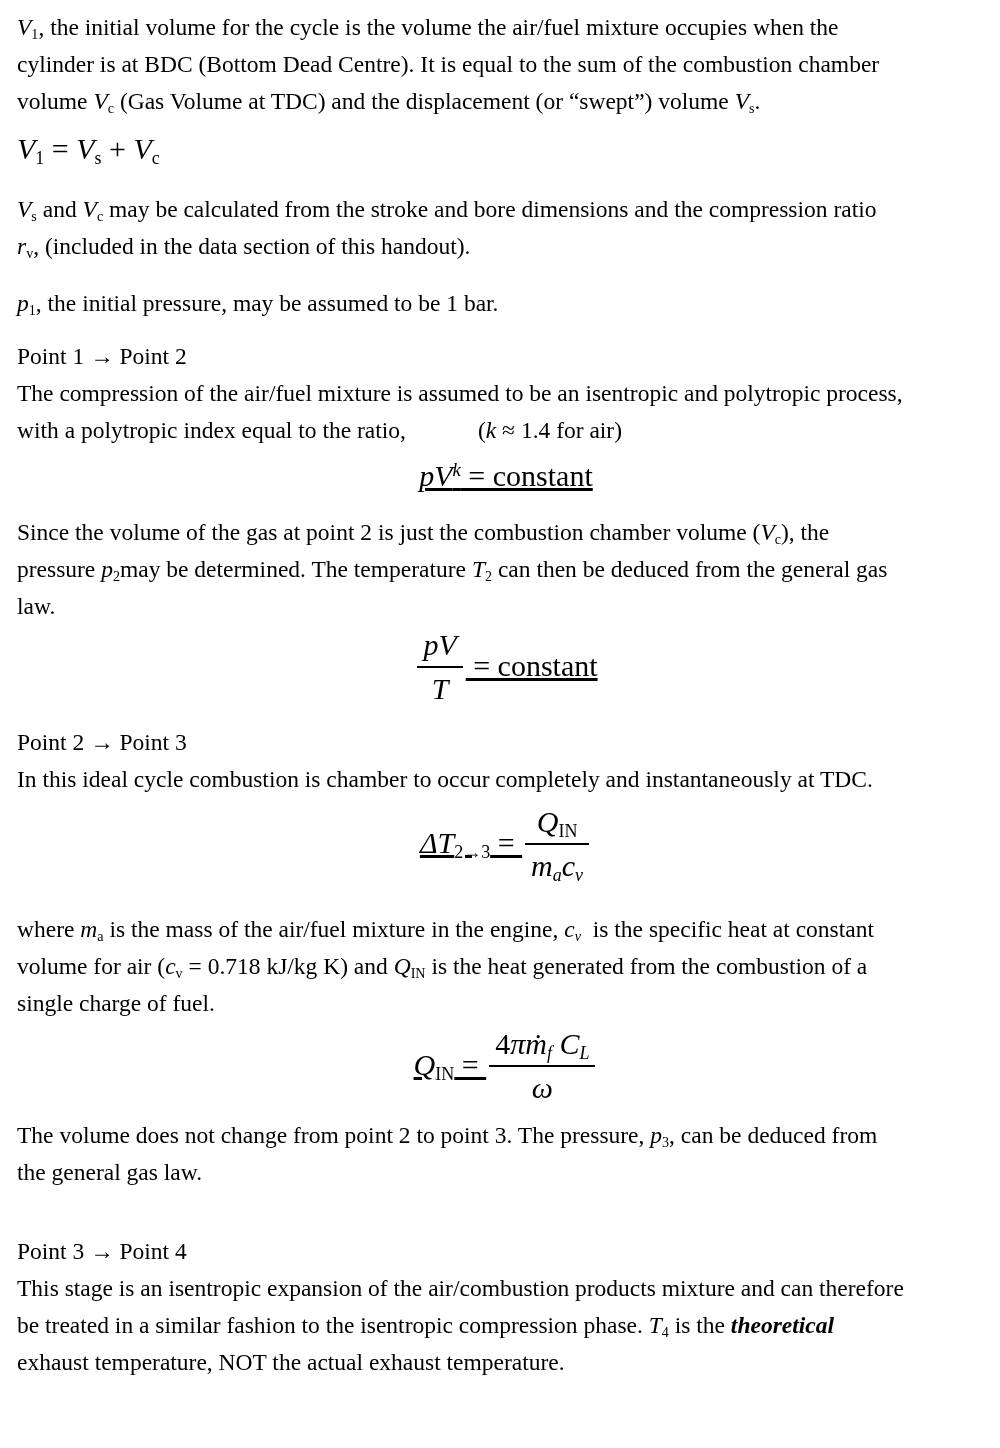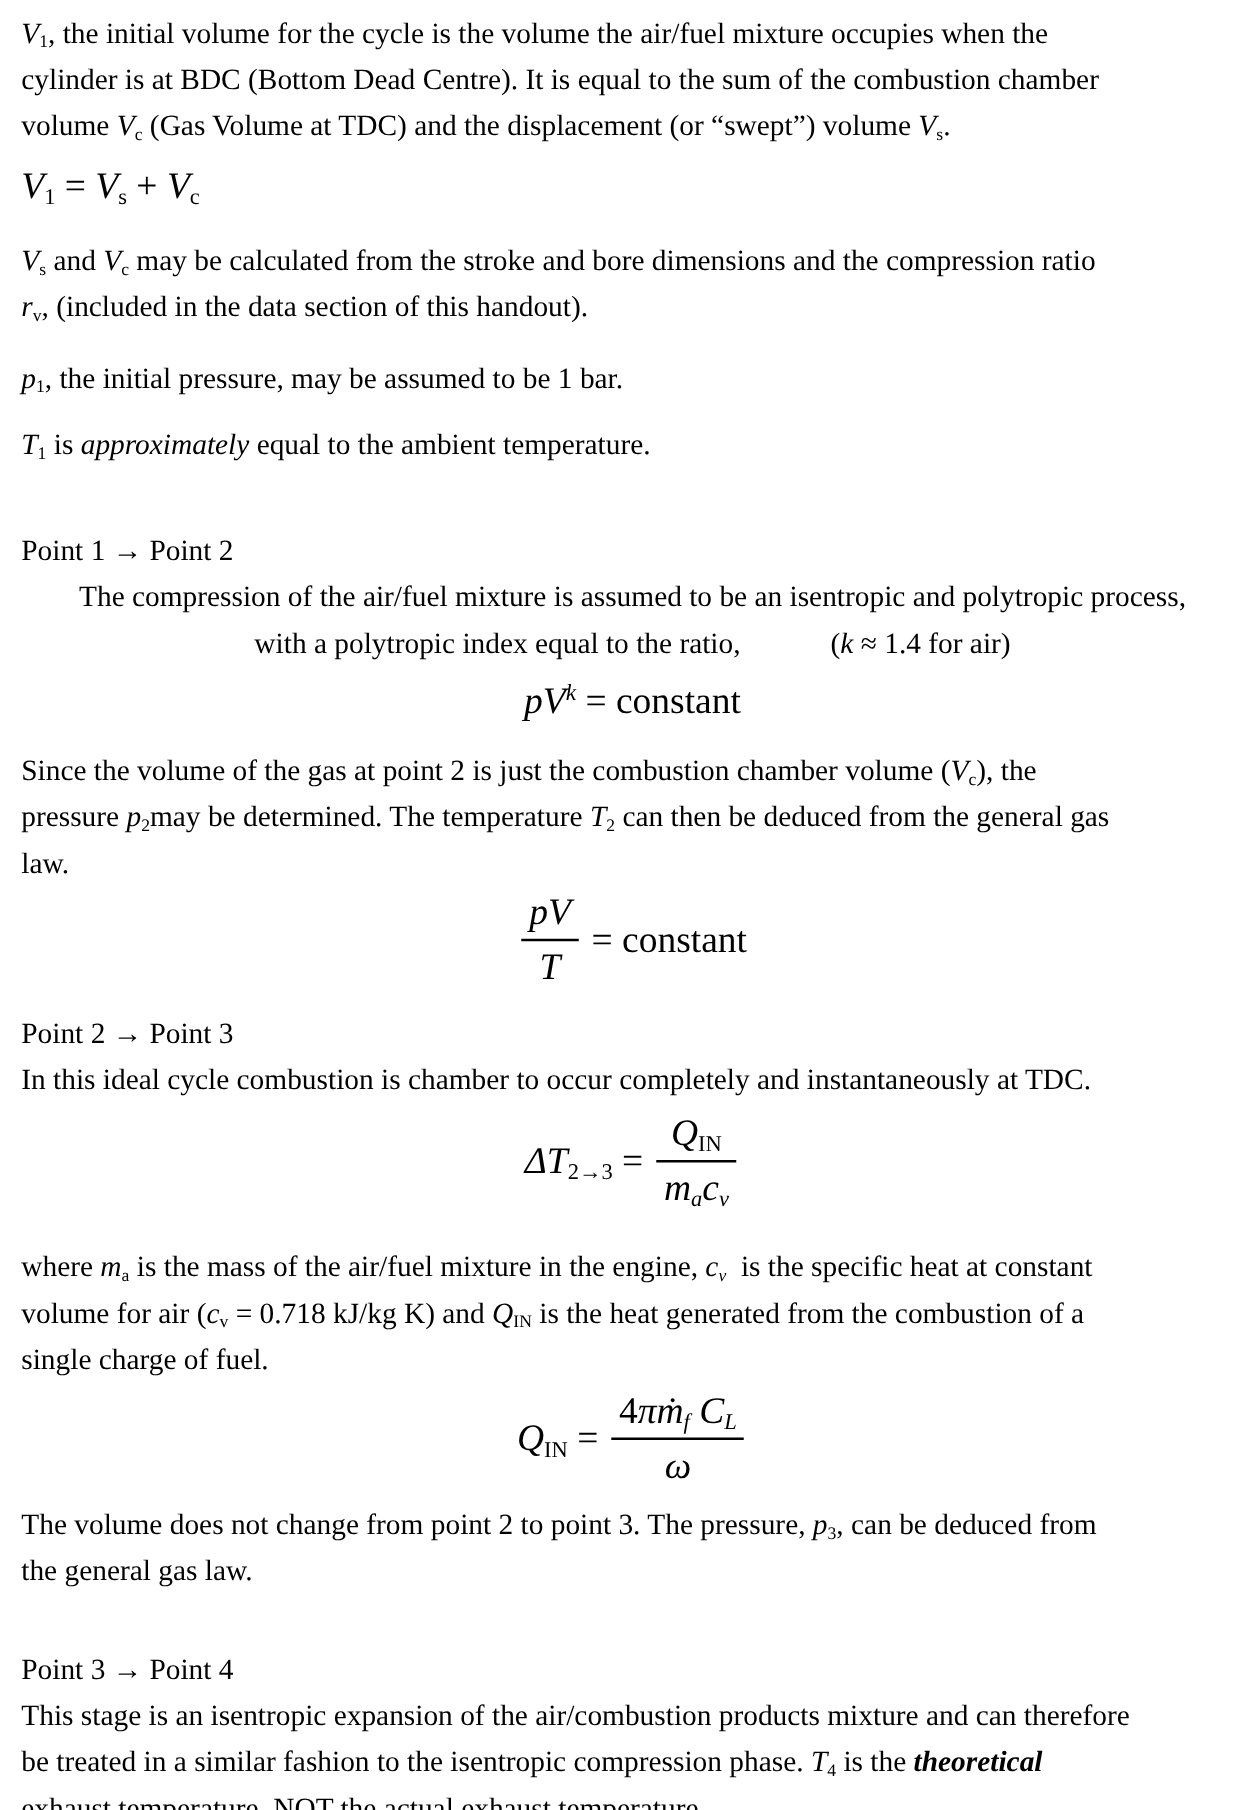--- a/index.html
+++ b/index.html
@@ -8,21 +8,21 @@
     font-family: "Liberation Serif", "DejaVu Serif", serif;
     color: #000000;
   }
   .doc {
     padding: 9px 5px 0 17px;
     font-size: 23.5px;
     line-height: 37px;
   }
   .block { margin: 0 0 24px 0; }
   .eq { font-size: 30px; }
-  .align-center { text-align: center; }
+  .align-center { text-align: center; text-decoration: underline; }
   .align-left { text-align: left; }
   .h { margin-bottom: 0; }
   .h .seg { text-underline-offset: 4px; }
 
   .seg.i   { font-style: italic; }
   .seg.bi  { font-style: italic; font-weight: 700; }
   .seg.sub  { font-size: 60%; vertical-align: -0.28em; line-height: 0; }
   .seg.subi { font-size: 60%; vertical-align: -0.28em; font-style: italic; line-height: 0; }
   .seg.supi { font-size: 62%; vertical-align: 0.55em; font-style: italic; line-height: 0; }
   .seg.tab  { display: inline-block; width: 72px; }
@@ -33,40 +33,39 @@
   }
   .frac .num { display: block; border-bottom: 2px solid #000; padding: 0 6px 2px; }
   .frac .den { display: block; padding: 2px 6px 0; }
 
   
   [data-name="para-initial-volume"]       { margin-bottom: 10px; }
   [data-name="eq-v1"]                     { margin-bottom: 24px; }
   [data-name="para-vs-vc"]                { margin-bottom: 20px; }
   [data-name="para-p1"]                   { margin-bottom: 16px; }
   [data-name="para-t1"]                   { margin-bottom: 48px; }
-  [data-name="para-compression"]          { margin-bottom: 8px; text-align: center;  }
+  [data-name="para-compression"]          { margin-bottom: 8px;  }
   [data-name="eq-pvk"]                    { margin-bottom: 20px; }
   [data-name="para-point2-volume"]        { margin-bottom: 4px;  }
   [data-name="eq-gas-law"]                { margin-bottom: 14px; }
   [data-name="para-ideal-cycle"]          { margin-bottom: 8px;  }
   [data-name="eq-delta-t"]                { }
   [data-name="para-where-ma"]             { margin-bottom: 6px;  }
   [data-name="eq-qin"]                    { margin-bottom: 8px;  }
   [data-name="para-volume-no-change"]     { margin-bottom: 42px; font-family: Liberation Serif, serif; }
   [data-name="para-isentropic-expansion"] { margin-bottom: 0;    }
 </style>
 </head>
 <body data-name="page">
 
 <main class="doc" data-name="document-body">
     <div class="block p" data-name="para-initial-volume"><span class="seg i" data-name="text-segment">V</span><span class="seg sub" data-name="text-segment">1</span><span class="seg" data-name="text-segment">, the initial volume for the cycle is the volume the air/fuel mixture occupies when the</span><br><span class="seg" data-name="text-segment">cylinder is at BDC (Bottom Dead Centre). It is equal to the sum of the combustion chamber</span><br><span class="seg" data-name="text-segment">volume </span><span class="seg i" data-name="text-segment">V</span><span class="seg sub" data-name="text-segment">c</span><span class="seg" data-name="text-segment"> (Gas Volume at TDC) and the displacement (or “swept”) volume </span><span class="seg i" data-name="text-segment">V</span><span class="seg sub" data-name="text-segment">s</span><span class="seg" data-name="text-segment">.</span></div>
     <div class="block eq align-left" data-name="eq-v1"><span class="seg i" data-name="text-segment">V</span><span class="seg sub" data-name="text-segment">1</span><span class="seg" data-name="text-segment"> = </span><span class="seg i" data-name="text-segment">V</span><span class="seg sub" data-name="text-segment">s</span><span class="seg" data-name="text-segment"> + </span><span class="seg i" data-name="text-segment">V</span><span class="seg sub" data-name="text-segment">c</span></div>
     <div class="block p" data-name="para-vs-vc"><span class="seg i" data-name="text-segment">V</span><span class="seg sub" data-name="text-segment">s</span><span class="seg" data-name="text-segment"> and </span><span class="seg i" data-name="text-segment">V</span><span class="seg sub" data-name="text-segment">c</span><span class="seg" data-name="text-segment"> may be calculated from the stroke and bore dimensions and the compression ratio</span><br><span class="seg i" data-name="text-segment">r</span><span class="seg sub" data-name="text-segment">v</span><span class="seg" data-name="text-segment">, (included in the data section of this handout).</span></div>
     <div class="block p" data-name="para-p1"><span class="seg i" data-name="text-segment">p</span><span class="seg sub" data-name="text-segment">1</span><span class="seg" data-name="text-segment">, the initial pressure, may be assumed to be 1 bar.</span></div>
-    <div class="block p" data-name="para-t1"><span class="seg i" data-name="text-segment">T</span><span class="seg sub" data-name="text-segment">1</span><span class="seg" data-name="text-segment"> is </span><span class="seg i" data-name="text-segment">approximately</span><span class="seg" data-name="text-segment"> equal to the ambient temperature.</span></div>
     <div class="block h" data-name="heading-point1-point2"><span class="seg" data-name="text-segment">Point 1 → Point 2</span></div>
     <div class="block p" data-name="para-compression"><span class="seg" data-name="text-segment">The compression of the air/fuel mixture is assumed to be an isentropic and polytropic process,</span><br><span class="seg" data-name="text-segment">with a polytropic index equal to the ratio,</span><span class="seg tab" data-name="tab-space"></span><span class="seg" data-name="text-segment">(</span><span class="seg i" data-name="text-segment">k</span><span class="seg" data-name="text-segment"> ≈ 1.4 for air)</span></div>
     <div class="block eq align-center" data-name="eq-pvk"><span class="seg i" data-name="text-segment">pV</span><span class="seg supi" data-name="text-segment">k</span><span class="seg" data-name="text-segment"> = constant</span></div>
     <div class="block p" data-name="para-point2-volume"><span class="seg" data-name="text-segment">Since the volume of the gas at point 2 is just the combustion chamber volume (</span><span class="seg i" data-name="text-segment">V</span><span class="seg sub" data-name="text-segment">c</span><span class="seg" data-name="text-segment">), the</span><br><span class="seg" data-name="text-segment">pressure </span><span class="seg i" data-name="text-segment">p</span><span class="seg sub" data-name="text-segment">2</span><span class="seg" data-name="text-segment">may be determined. The temperature </span><span class="seg i" data-name="text-segment">T</span><span class="seg sub" data-name="text-segment">2</span><span class="seg" data-name="text-segment"> can then be deduced from the general gas</span><br><span class="seg" data-name="text-segment">law.</span></div>
     <div class="block eq align-center" data-name="eq-gas-law"><span class="frac" data-name="fraction"><span class="num" data-name="fraction-numerator"><span class="seg i" data-name="text-segment">pV</span></span><span class="den" data-name="fraction-denominator"><span class="seg i" data-name="text-segment">T</span></span></span><span class="seg" data-name="text-segment"> = constant</span></div>
     <div class="block h" data-name="heading-point2-point3"><span class="seg" data-name="text-segment">Point 2 → Point 3</span></div>
     <div class="block p" data-name="para-ideal-cycle"><span class="seg" data-name="text-segment">In this ideal cycle combustion is chamber to occur completely and instantaneously at TDC.</span></div>
     <div class="block eq align-center" data-name="eq-delta-t"><span class="seg i" data-name="text-segment">ΔT</span><span class="seg sub" data-name="text-segment">2→3</span><span class="seg" data-name="text-segment"> = </span><span class="frac" data-name="fraction"><span class="num" data-name="fraction-numerator"><span class="seg i" data-name="text-segment">Q</span><span class="seg sub" data-name="text-segment">IN</span></span><span class="den" data-name="fraction-denominator"><span class="seg i" data-name="text-segment">m</span><span class="seg subi" data-name="text-segment">a</span><span class="seg i" data-name="text-segment">c</span><span class="seg subi" data-name="text-segment">v</span></span></span></div>
     <div class="block p" data-name="para-where-ma"><span class="seg" data-name="text-segment">where </span><span class="seg i" data-name="text-segment">m</span><span class="seg sub" data-name="text-segment">a</span><span class="seg" data-name="text-segment"> is the mass of the air/fuel mixture in the engine, </span><span class="seg i" data-name="text-segment">c</span><span class="seg subi" data-name="text-segment">v</span><span class="seg" data-name="text-segment">&nbsp; is the specific heat at constant</span><br><span class="seg" data-name="text-segment">volume for air (</span><span class="seg i" data-name="text-segment">c</span><span class="seg sub" data-name="text-segment">v</span><span class="seg" data-name="text-segment"> = 0.718 kJ/kg K) and </span><span class="seg i" data-name="text-segment">Q</span><span class="seg sub" data-name="text-segment">IN</span><span class="seg" data-name="text-segment"> is the heat generated from the combustion of a</span><br><span class="seg" data-name="text-segment">single charge of fuel.</span></div>
     <div class="block eq align-center" data-name="eq-qin"><span class="seg i" data-name="text-segment">Q</span><span class="seg sub" data-name="text-segment">IN</span><span class="seg" data-name="text-segment"> = </span><span class="frac" data-name="fraction"><span class="num" data-name="fraction-numerator"><span class="seg" data-name="text-segment">4</span><span class="seg i" data-name="text-segment">πṁ</span><span class="seg subi" data-name="text-segment">f</span><span class="seg" data-name="text-segment"> </span><span class="seg i" data-name="text-segment">C</span><span class="seg subi" data-name="text-segment">L</span></span><span class="den" data-name="fraction-denominator"><span class="seg i" data-name="text-segment">ω</span></span></span></div>

